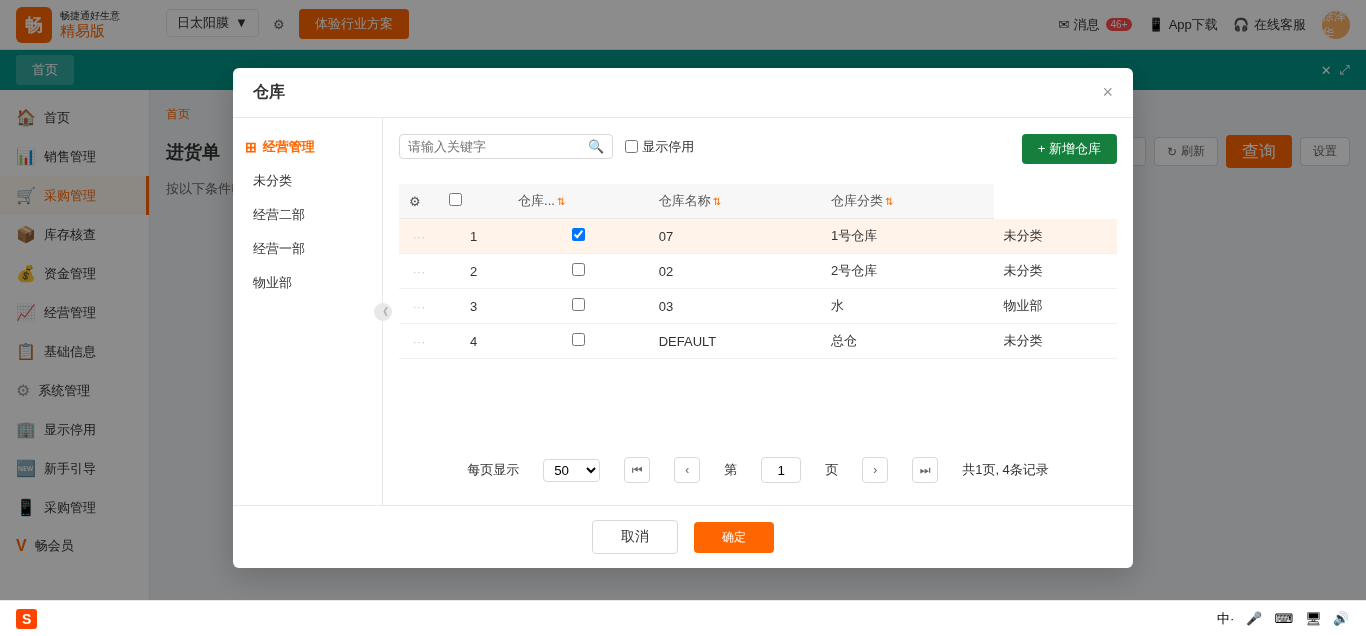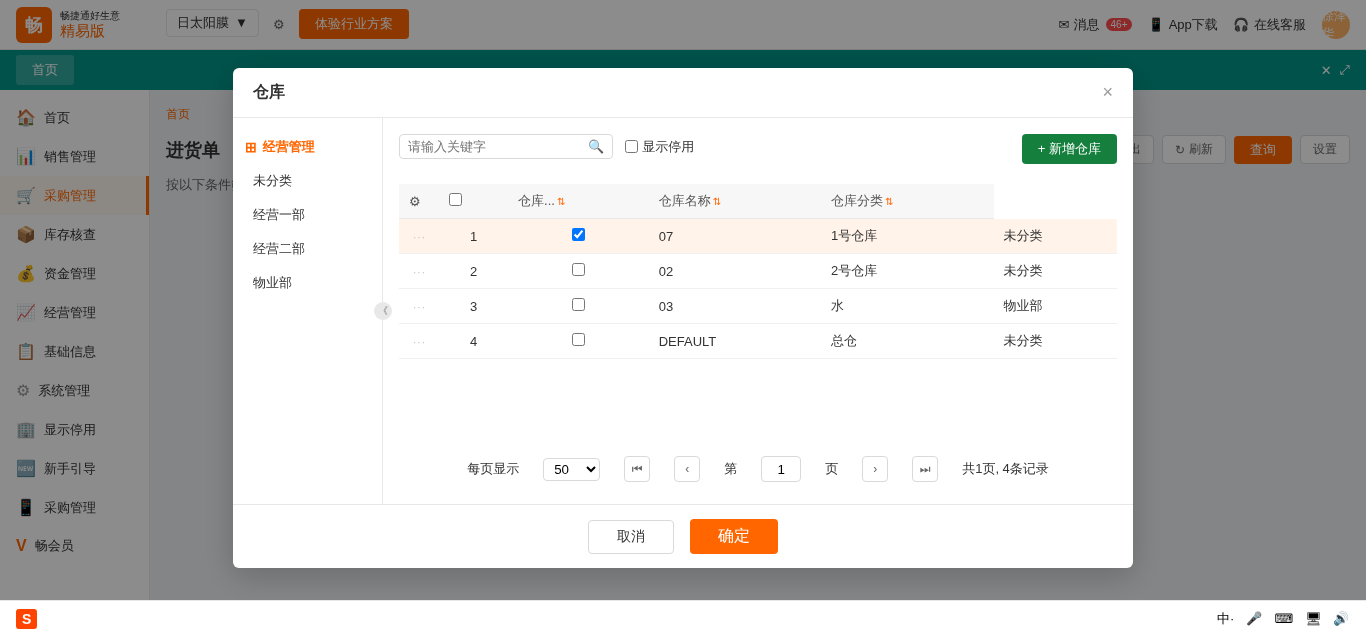--- a/index.html
+++ b/index.html
@@ -105,21 +105,21 @@
     .breadcrumb span { color: #ff6600; }
 
     
     .page-title-bar {
       display: flex; align-items: center; justify-content: space-between;
       margin-bottom: 12px;
     }
     .page-title { font-size: 18px; font-weight: bold; color: #333; }
     .toolbar { display: flex; gap: 8px; align-items: center; }
     .btn-outline { border: 1px solid #d9d9d9; background: #fff; padding: 5px 12px; border-radius: 4px; cursor: pointer; font-size: 12px; color: #666; display: flex; align-items: center; gap: 4px; }
-    .btn-orange { background: #ff6600; color: #fff; border: none; padding: 5px 16px; border-radius: 4px; cursor: pointer; font-size: 13px; }
+    .btn-orange { background: #ff6600; color: #fff; border: none; padding: 5px 16px; border-radius: 4px; cursor: pointer; font-size: 17px; }
 
     
     .overlay {
       position: fixed; top: 0; left: 0; width: 100%; height: 100%;
       background: rgba(0,0,0,0.45);
       z-index: 100;
       display: flex; align-items: center; justify-content: center;
     }
 
     
@@ -238,21 +238,21 @@
       display: flex; align-items: center; justify-content: center;
       gap: 16px; padding: 14px 20px;
       border-top: 1px solid #e8e8e8;
     }
     .btn-cancel {
       border: 1px solid #d9d9d9; background: #fff;
       padding: 7px 28px; border-radius: 4px; cursor: pointer; font-size: 14px; color: #333;
     }
     .btn-confirm {
       background: #ff6600; color: #fff; border: none;
-      padding: 7px 28px; border-radius: 4px; cursor: pointer; font-size: 16px;
+      padding: 7px 28px; border-radius: 4px; cursor: pointer; font-size: 12px;
     }
 
     
     .bottom-bar {
       position: fixed; bottom: 0; left: 0; width: 100%;
       height: 36px; background: #fff;
       border-top: 1px solid #e8e8e8;
       display: flex; align-items: center; justify-content: space-between;
       padding: 0 16px; z-index: 200;
     }
@@ -388,22 +388,22 @@
     </div>
 
     <div class="modal-body">
 
       <div class="modal-sidebar" style="position:relative;">
         <div class="modal-sidebar-header">
           <span style="font-size:14px;">⊞</span>
           <span>经营管理</span>
         </div>
         <div class="modal-sidebar-item">未分类</div>
+        <div class="modal-sidebar-item">经营二部</div>
         <div class="modal-sidebar-item">经营一部</div>
-        <div class="modal-sidebar-item">经营二部</div>
         <div class="modal-sidebar-item">物业部</div>
         <button class="collapse-btn">《</button>
       </div>
 
       <div class="modal-content">
 
         <div class="modal-toolbar">
           <div class="modal-toolbar-left">
             <div class="search-input-wrap">
               <input type="text" placeholder="请输入关键字" style="">

